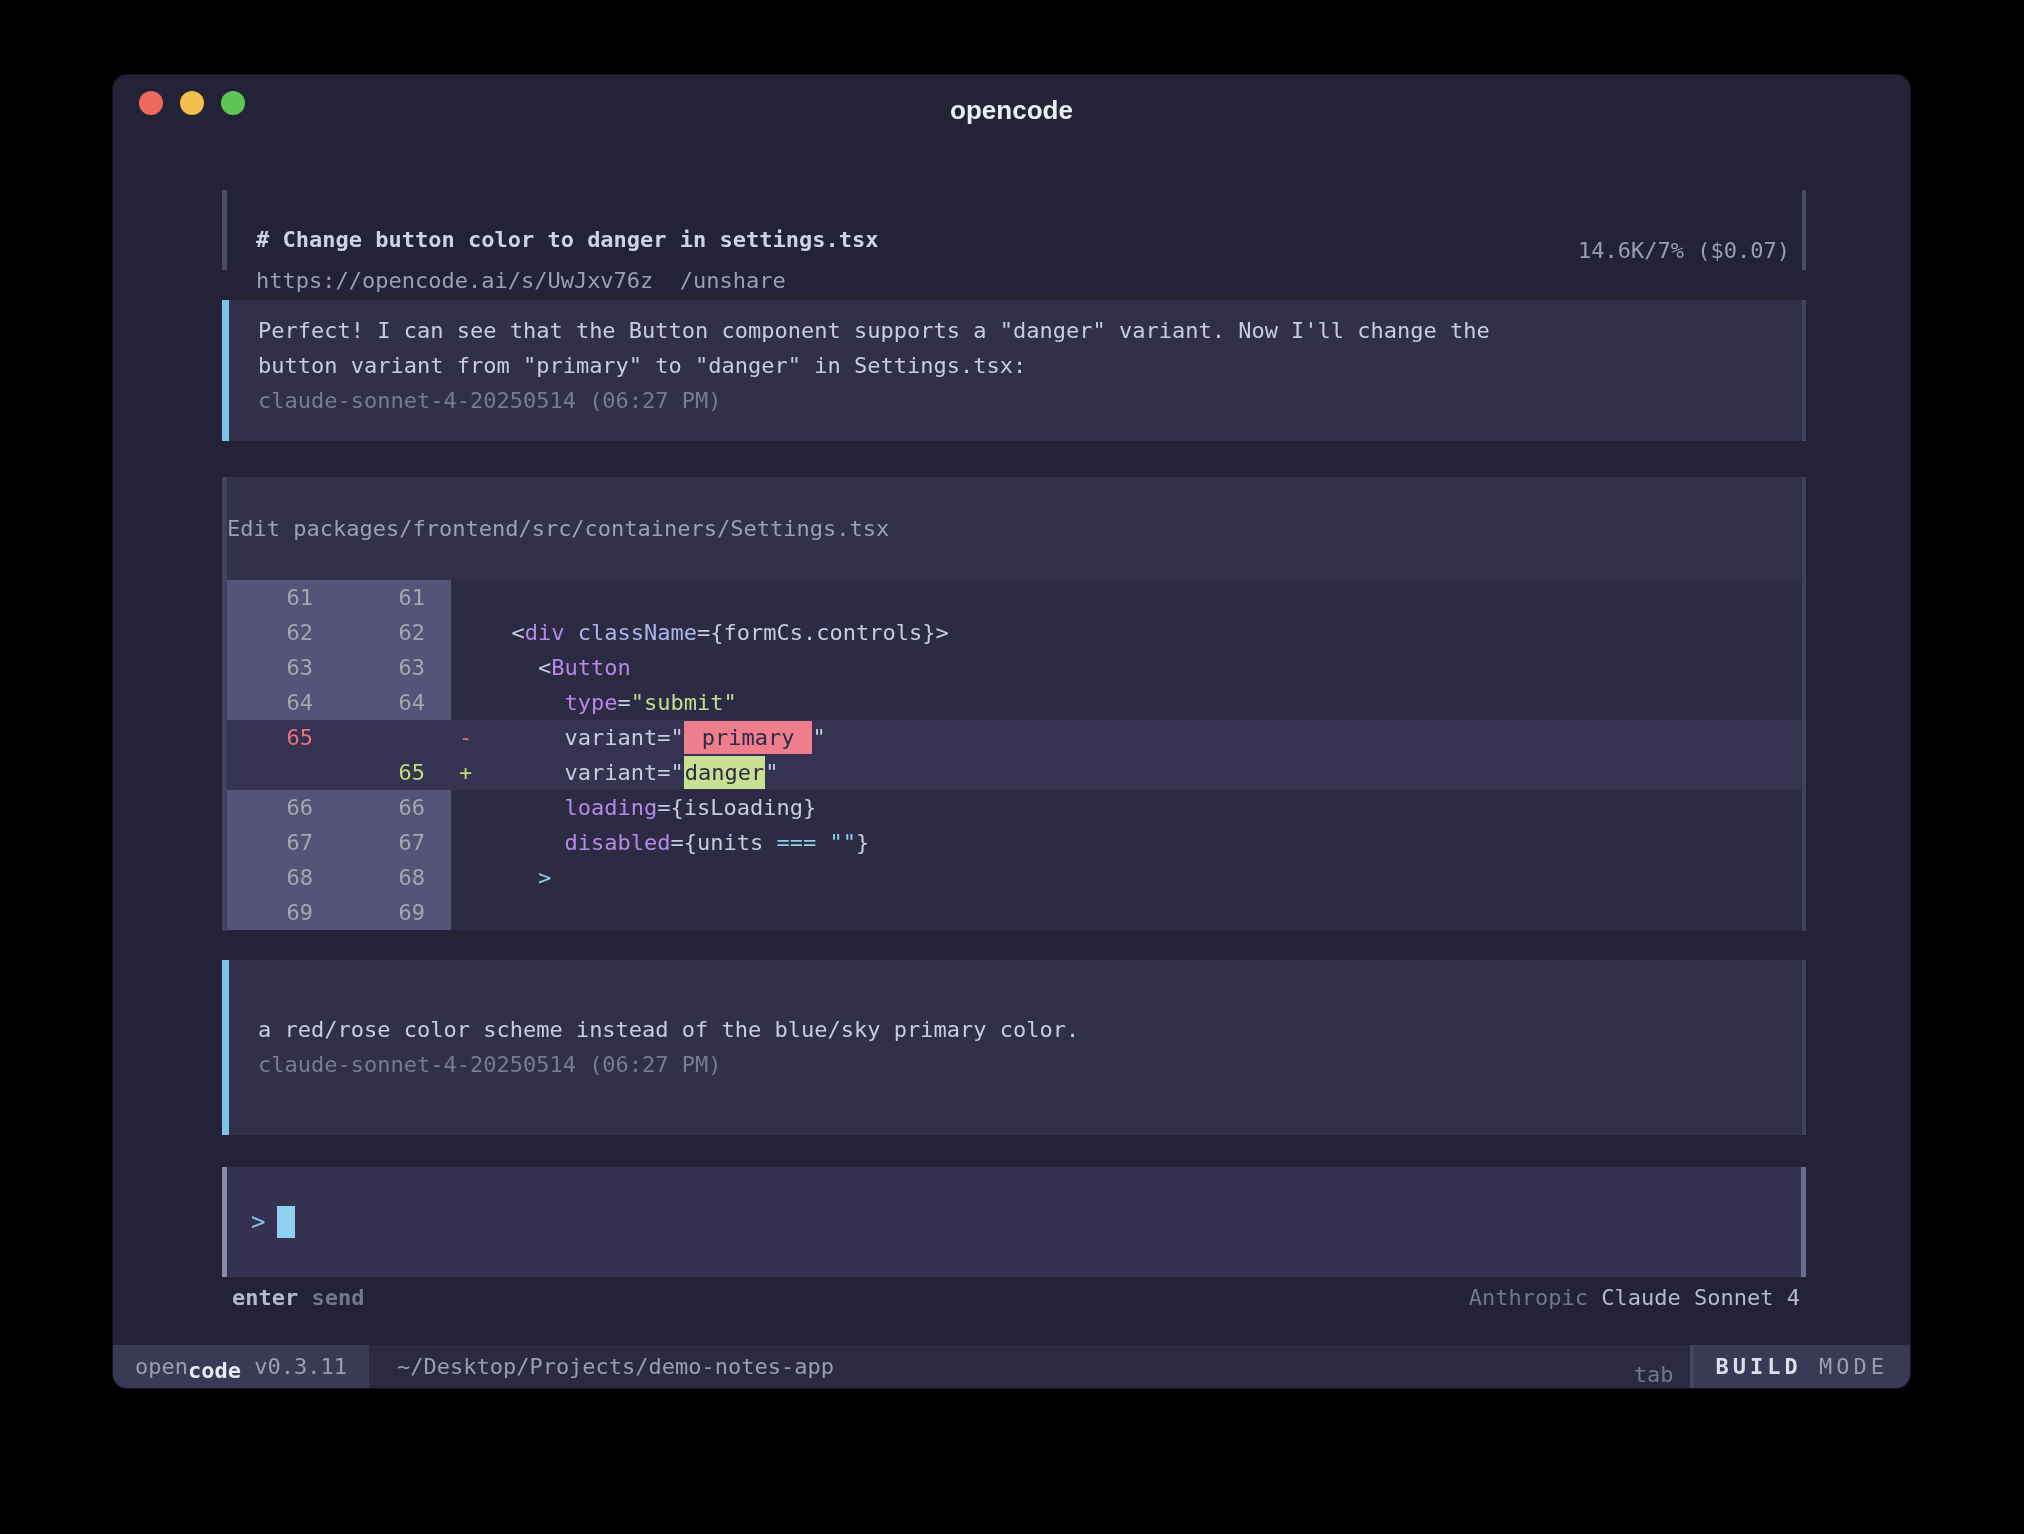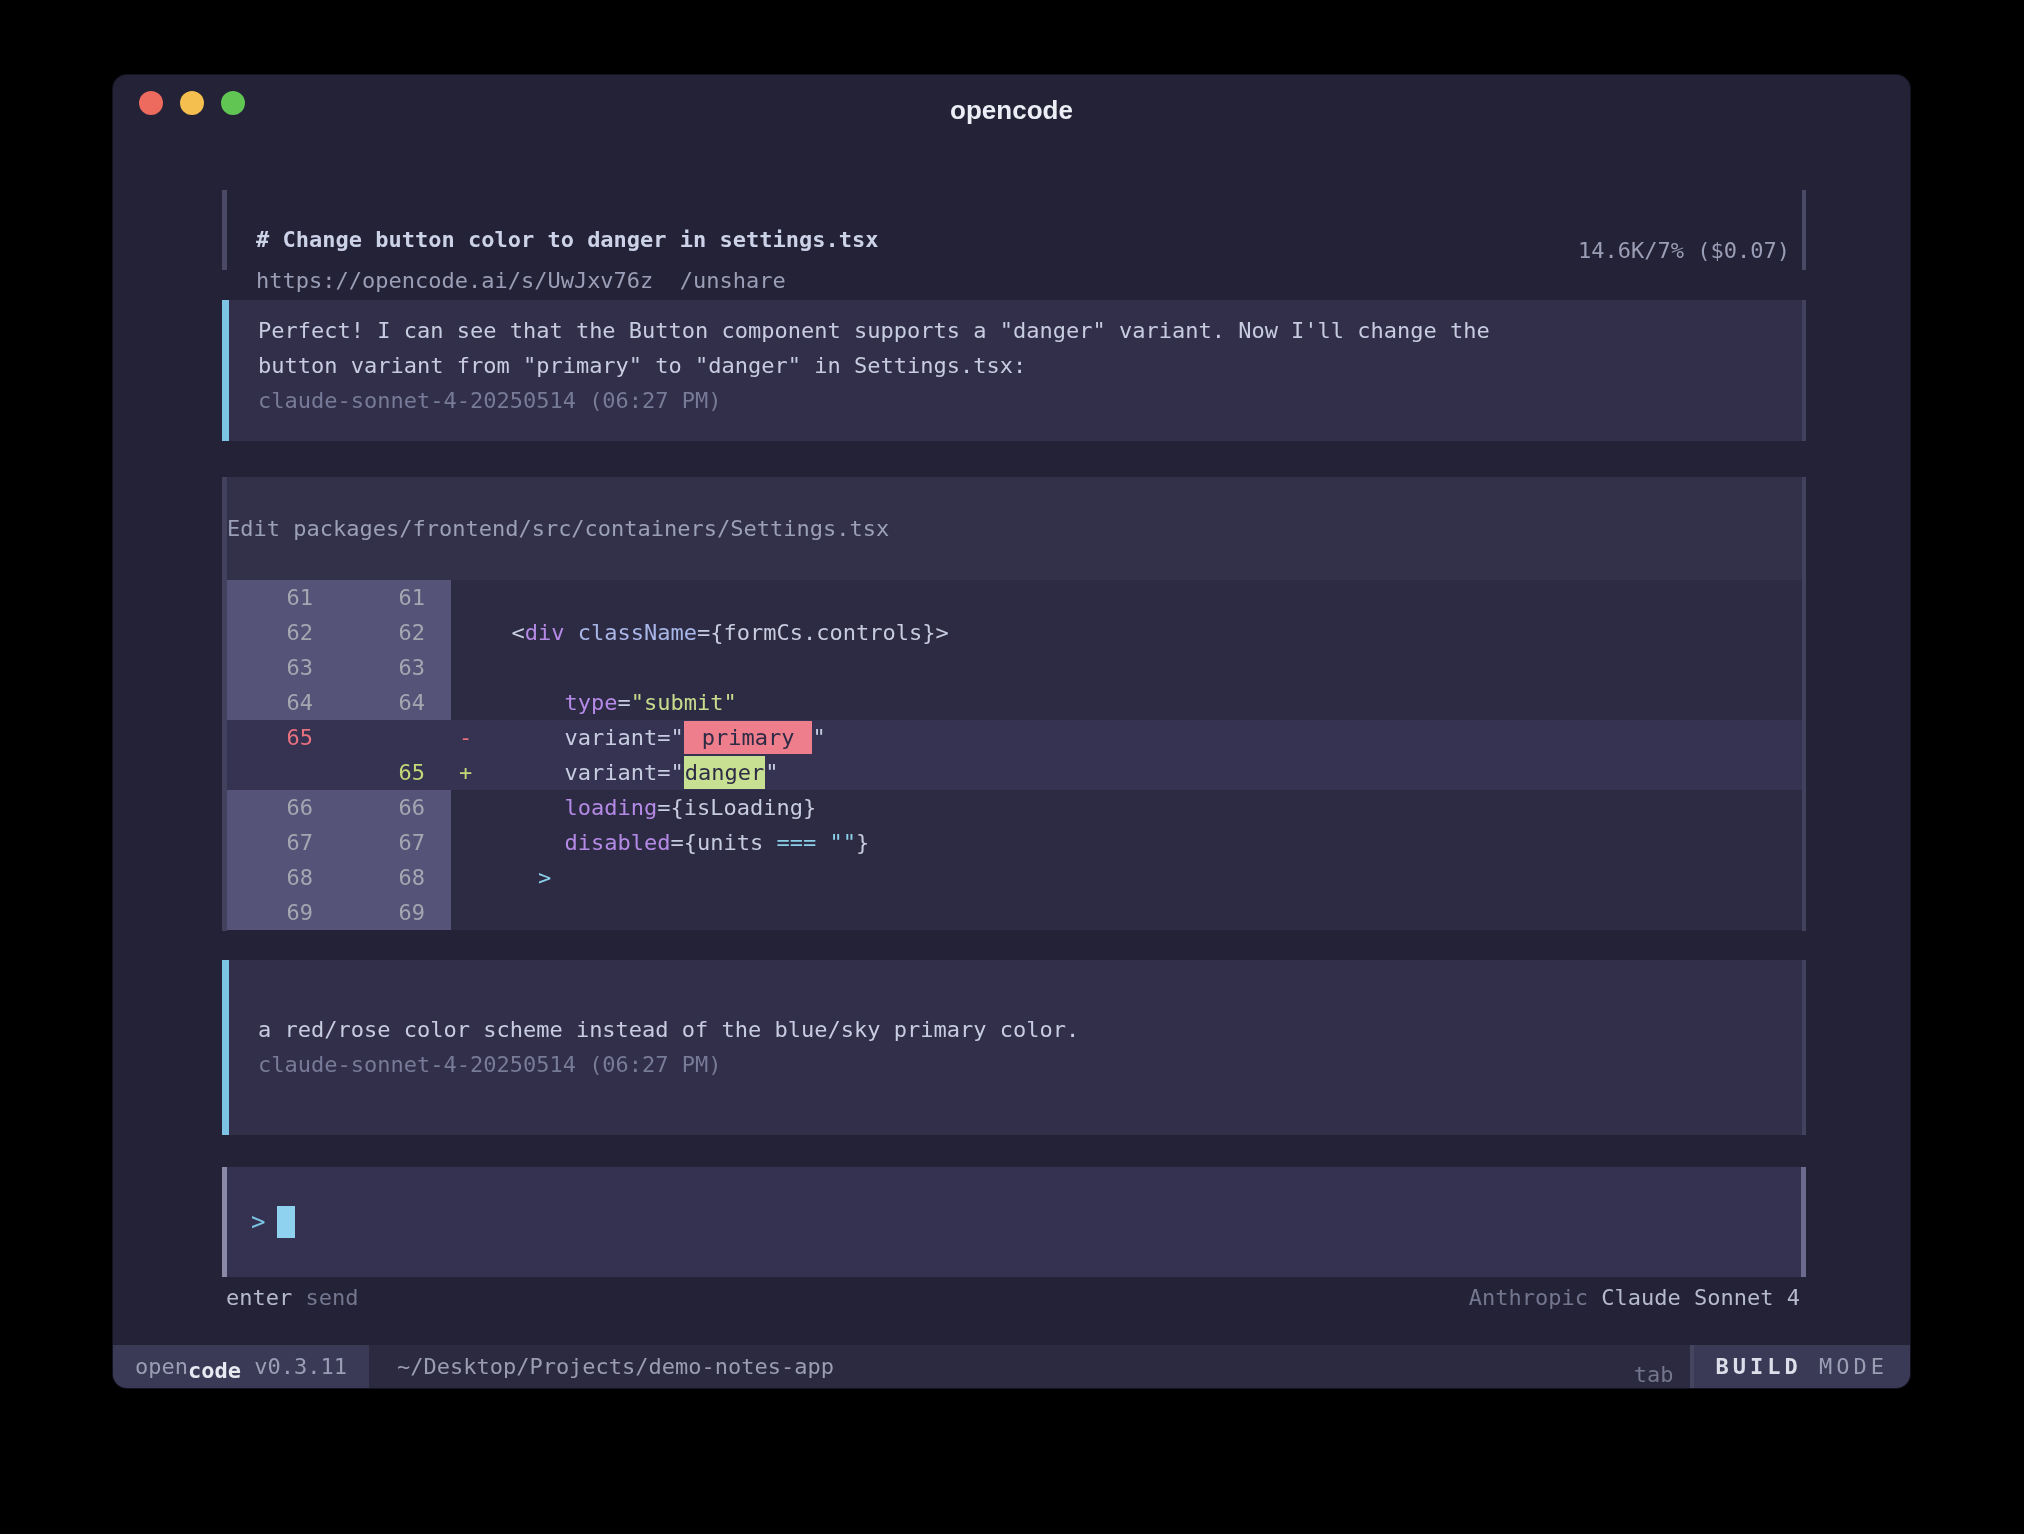--- a/index.html
+++ b/index.html
@@ -66,21 +66,21 @@
 
   
   .inputbox{position:absolute;left:0;right:0;top:1092px;height:110px;background:#343250;
     border-left:5px solid #8a89a6;border-right:5px solid #6c6b8e;
     display:flex;align-items:center;padding-left:24px;}
   .prompt{color:var(--cyan);font-size:24px;}
   .cursor{display:inline-block;width:18px;height:32px;background:#8ed2f0;margin-left:12px;vertical-align:middle;}
 
   
   .hints{position:absolute;left:0;right:0;top:1205px;height:35px;line-height:35px;}
-  .hints .left{position:absolute;left:4px;}
+  .hints .left{position:absolute;left:10px;font-weight:bold;}
   .hints .right{position:absolute;right:6px;}
   .hint-strong{color:#b6bacd;} .hint-dim{color:#73768f;}
 
   
   .statusbar{position:absolute;left:0;right:0;bottom:0;height:43px;background:var(--barbg);
     border-radius:0 0 14px 14px;display:flex;align-items:center;overflow:hidden;}
   .chip{height:43px;display:flex;align-items:center;background:var(--chipbg);padding:0 22px;flex:none;}
   .chip-left{border-radius:0 0 0 14px;}
   .sb-open{color:var(--gray);} .sb-code{color:#e8eaf2;font-weight:bold;margin-top:8px;} .sb-ver{color:var(--gray);white-space:pre;}
   .sb-path{color:var(--gray);margin-left:28px;flex:1;}
@@ -126,20 +126,21 @@
             <span class="code"><span class="mk"></span></span>
           </div>
           <div class="drow ctx">
             <span class="g g1">62</span>
             <span class="g g2">62</span>
             <span class="code"><span class="mk"></span><span class="c-d">  &lt;</span><span class="c-p">div</span><span class="c-d"> </span><span class="c-b">className</span><span class="c-d">={formCs.controls}&gt;</span></span>
           </div>
           <div class="drow ctx">
             <span class="g g1">63</span>
             <span class="g g2">63</span>
+            <span class="code"><span class="mk"></span><span class="c-d">    &lt;</span><span class="c-p">Button</span></span>
           </div>
           <div class="drow ctx">
             <span class="g g1">64</span>
             <span class="g g2">64</span>
             <span class="code"><span class="mk"></span><span class="c-d">      </span><span class="c-p">type</span><span class="c-d">=</span><span class="c-g">"submit"</span></span>
           </div>
           <div class="drow del">
             <span class="g g1">65</span>
             <span class="g g2"></span>
             <span class="code"><span class="mk">-</span><span class="c-d">      variant</span><span class="c-d">="</span><span class="hl-del">primary</span><span class="c-d">"</span></span>

